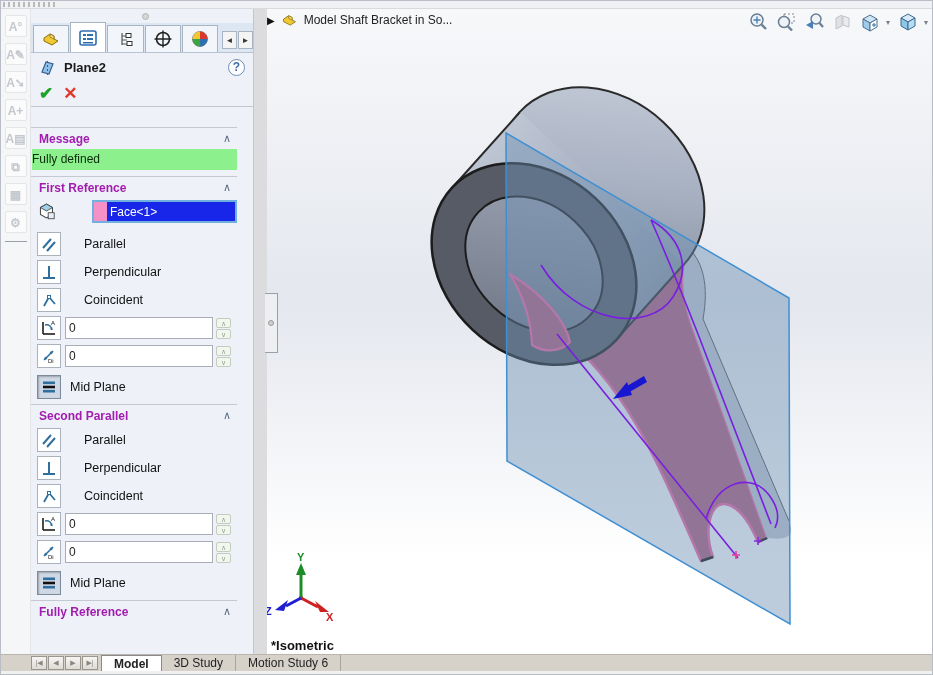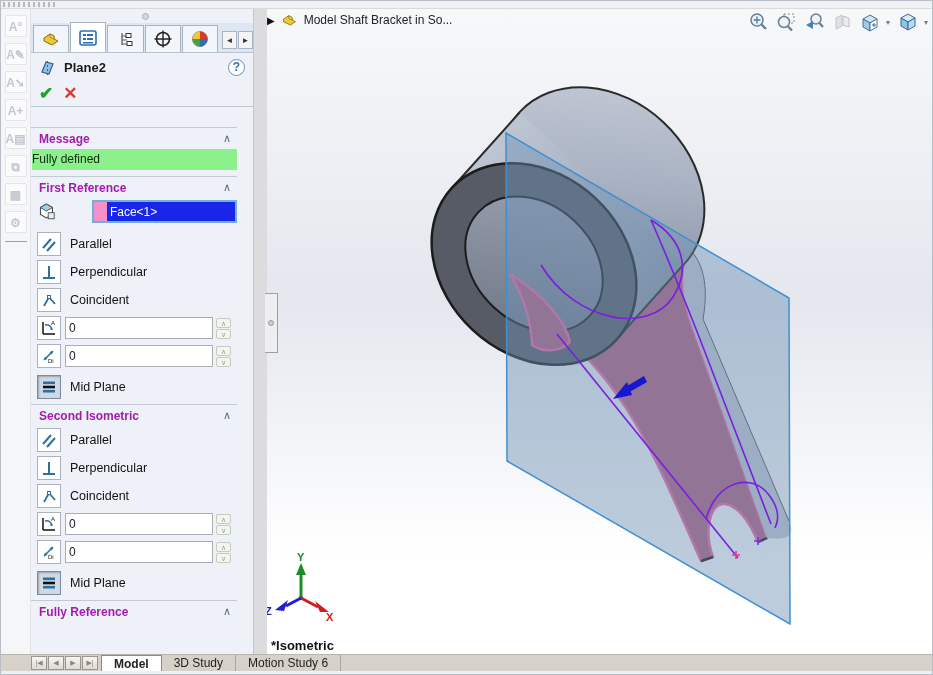--- a/index.html
+++ b/index.html
@@ -37,21 +37,21 @@
   .sec-hdr{display:flex;align-items:center;height:22px;padding:0 6px 0 8px;border-top:1px solid #c3c8d2;}
   .sec-hdr .txt{font-size:12px;font-weight:bold;color:#a21caf;}
   .sec-hdr .chev{margin-left:auto;color:#5a6b85;font-size:11px;}
   .greenbar{height:21px;margin:0 0 6px 1px;background:#8cf08c;color:#0b2b0b;font-size:12px;line-height:21px;width:205px;}
   .selrow{display:flex;align-items:flex-start;height:28px;padding-left:6px;margin:2px 0;gap:32px;}
   .selbox{display:flex;align-items:stretch;width:168px;height:23px;background:#fff;border:1px solid #9aa6b2;margin-left:4px;overflow:hidden;}
   .selbox.focus{border:2px solid #6fb0de;}
   .swatch{width:13px;flex:none;}
   .selitem{flex:1;font-size:12px;line-height:20px;padding-left:3px;color:#111;white-space:nowrap;}
   .selitem.hl{color:#fff;}
-  .optrow{display:flex;align-items:center;height:28px;padding-left:6px;}
+  .optrow{display:flex;align-items:center;height:28px;padding-left:6px;gap:14px;}
   .optbtn{width:24px;height:24px;background:#fff;border:1px solid #aab2bc;display:flex;align-items:center;justify-content:center;flex:none;}
   .optbtn.pressed{background:#cfd9e6;border:1px solid #7d8a9a;box-shadow:inset 1px 1px 2px rgba(0,0,0,.25);}
   .optlbl{font-size:12.5px;color:#111;margin-left:9px;}
   .numrow{display:flex;align-items:center;height:28px;padding-left:6px;}
   .numinput{width:148px;height:22px;border:1px solid #a9adb5;font-size:12px;padding:0 3px;margin-left:4px;color:#222;background:#fff;}
   .spinner{display:flex;flex-direction:column;margin-left:3px;gap:1px;}
   .spinner i{width:15px;height:10px;font-style:normal;font-size:7px;line-height:9px;text-align:center;color:#8fa58f;
      background:#f2f6ef;border:1px solid #c2cdbd;border-radius:2px;}
   .midrow{height:34px;display:flex;align-items:center;padding-left:6px;}
   
@@ -248,21 +248,21 @@
           <svg width="18" height="18" viewBox="0 0 18 18">
             <rect x="3" y="3.5" width="12" height="2.6" fill="#2e6f9e"></rect>
             <rect x="3" y="7.7" width="12" height="2.6" fill="#111"></rect>
             <rect x="3" y="11.9" width="12" height="2.6" fill="#2e6f9e"></rect>
             </svg>
         </span>
         <span class="optlbl">Mid Plane</span>
       </div>
 
       <div class="sec-hdr">
-        <span class="txt">Second Isometric</span>
+        <span class="txt">Second Parallel</span>
         <span class="chev">∧</span>
       </div>
       <div class="optrow">
         <span class="optbtn">
           <svg width="18" height="18" viewBox="0 0 18 18">
             <path d="M3 13 L11 4 M7 16 L15 7" stroke="#2e6f9e" stroke-width="2" fill="none"></path>
             </svg>
         </span>
         <span class="optlbl">Parallel</span>
       </div>

